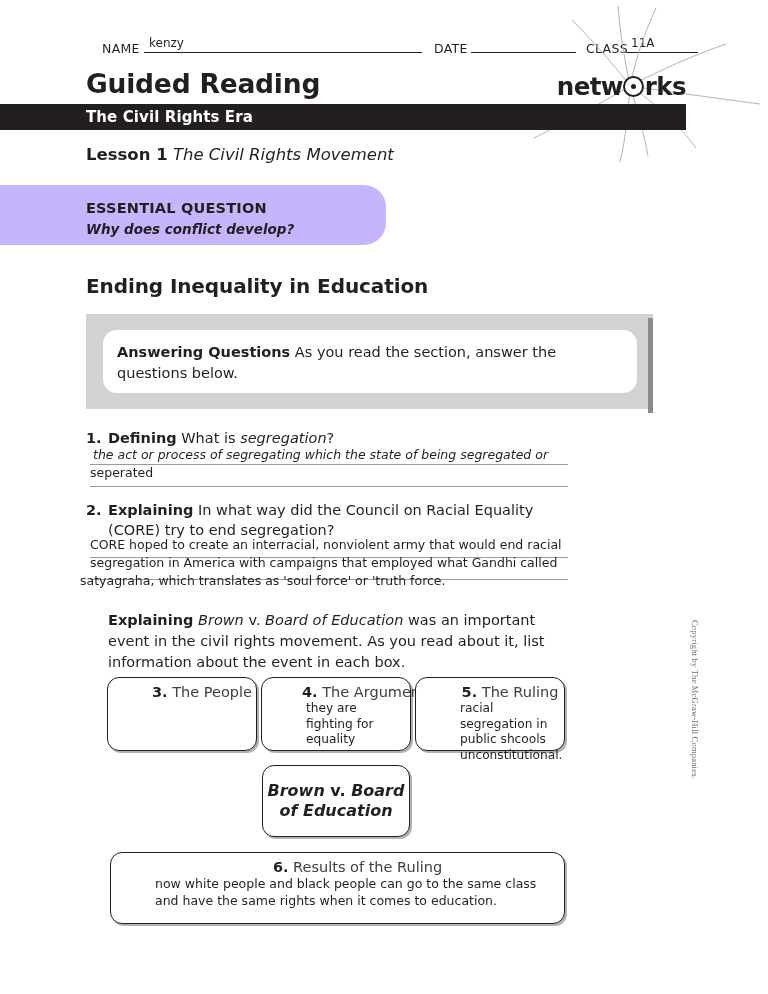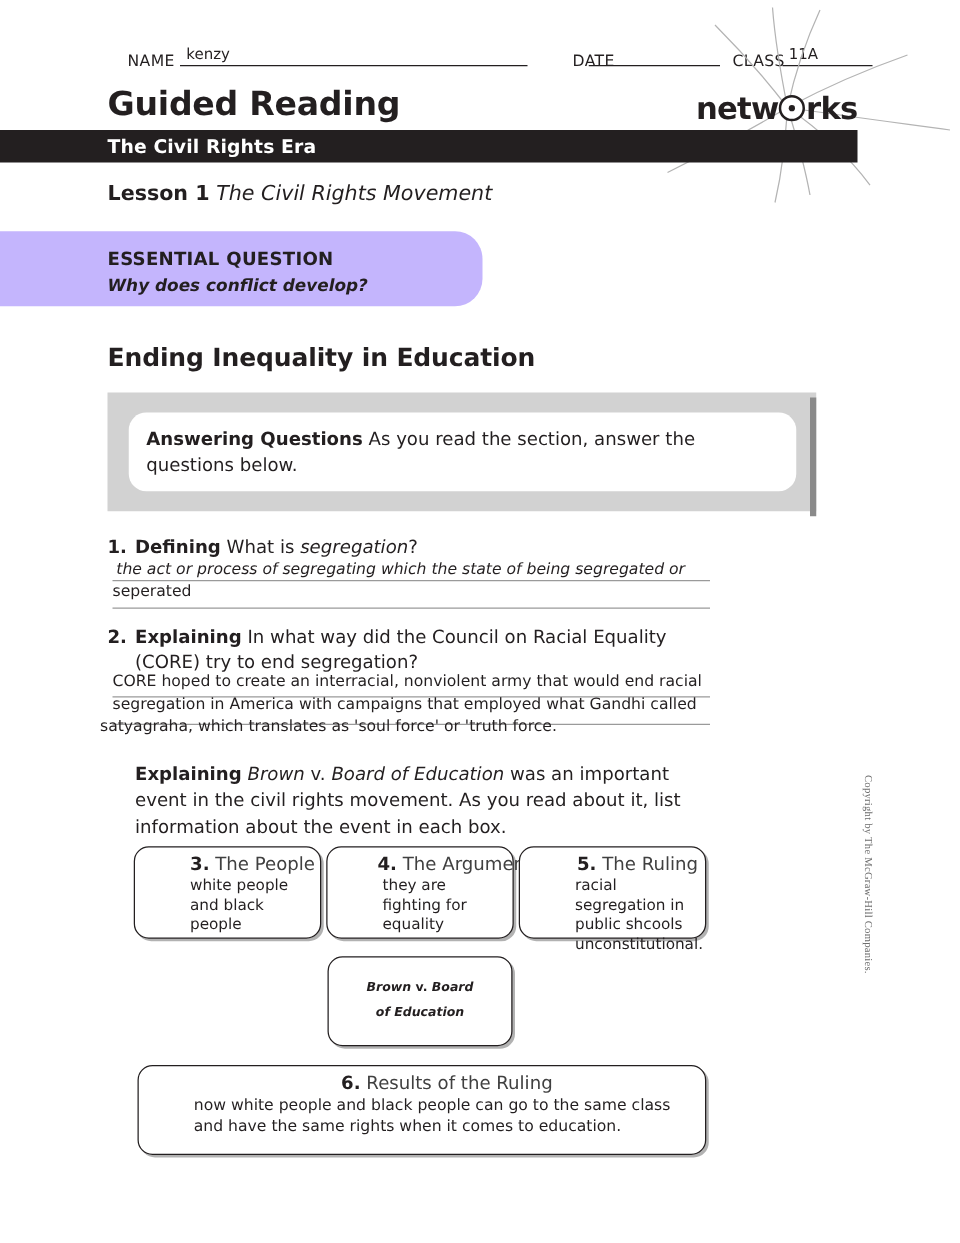--- a/index.html
+++ b/index.html
@@ -253,21 +253,21 @@
     border-radius: 12px;
     box-shadow: 2px 2px 0 rgba(0,0,0,.30);
     box-sizing: border-box;
     display: flex;
     align-items: center;
     justify-content: center;
   }
   .center-box span {
     display: block;
     text-align: center;
-    font-size: 10px;
+    font-size: 16px;
     font-weight: bold;
     font-style: italic;
     line-height: 20px;
   }
   .center-box span i { font-style: italic; }
   .center-box span u { text-decoration: none; font-style: normal; }
 
   
   .copyright {
     position: absolute;
@@ -282,21 +282,21 @@
   }
 </style>
 </head>
 <body>
 
 <div class="idline">
   <div class="idlabel" style="left:86px;">NAME</div>
   <div class="idrule" style="left:128px; width:278px;"></div>
   <div class="idvalue" style="left:133px;">kenzy</div>
 
-  <div class="idlabel" style="left:442px;">DATE</div>
+  <div class="idlabel" style="left:418px;">DATE</div>
   <div class="idrule" style="left:455px; width:105px;"></div>
   <div class="idvalue" style="left:460px;"></div>
 
   <div class="idlabel" style="left:570px;">CLASS</div>
   <div class="idrule" style="left:610px; width:72px;"></div>
   <div class="idvalue" style="left:615px;">11A</div>
 </div>
 
 <svg class="rays" viewBox="0 0 248 175">
   <g fill="none" stroke="#b4b4b4" stroke-width="1">
@@ -354,21 +354,20 @@
 <div class="ansrule" style="left:90px; top:557px; width:478px;"></div>
 <div class="ansrule" style="left:90px; top:579px; width:478px;"></div>
 <div class="answer" style="left:90px; top:536px; width:480px;">CORE hoped to create an interracial, nonviolent army that would end racial</div>
 <div class="answer" style="left:90px; top:554px; width:480px;">segregation in America with campaigns that employed what Gandhi called</div>
 <div class="answer" style="left:80px; top:572px; width:480px;">satyagraha, which translates as 'soul force' or 'truth force.</div>
 
 <div class="diagram-intro"><b>Explaining</b> <i>Brown</i><span> v. </span><i>Board of Education</i><span> was an important event in the civil rights movement. As you read about it, list information about the event in each box.</span></div>
 
 <div class="dbox" style="left:107px; top:677px; width:150px; height:74px;">
   <span class="bh"><b>3.</b><span> The People</span></span>
-  <span class="ba">white people and black people</span>
 </div>
 
 <div class="dbox" style="left:261px; top:677px; width:150px; height:74px;">
   <span class="bh"><b>4.</b><span> The Argument</span></span>
   <span class="ba">they are fighting for equality</span>
 </div>
 
 <div class="dbox" style="left:415px; top:677px; width:150px; height:74px;">
   <span class="bh"><b>5.</b><span> The Ruling</span></span>
   <span class="ba">racial segregation in public shcools unconstitutional.</span>

